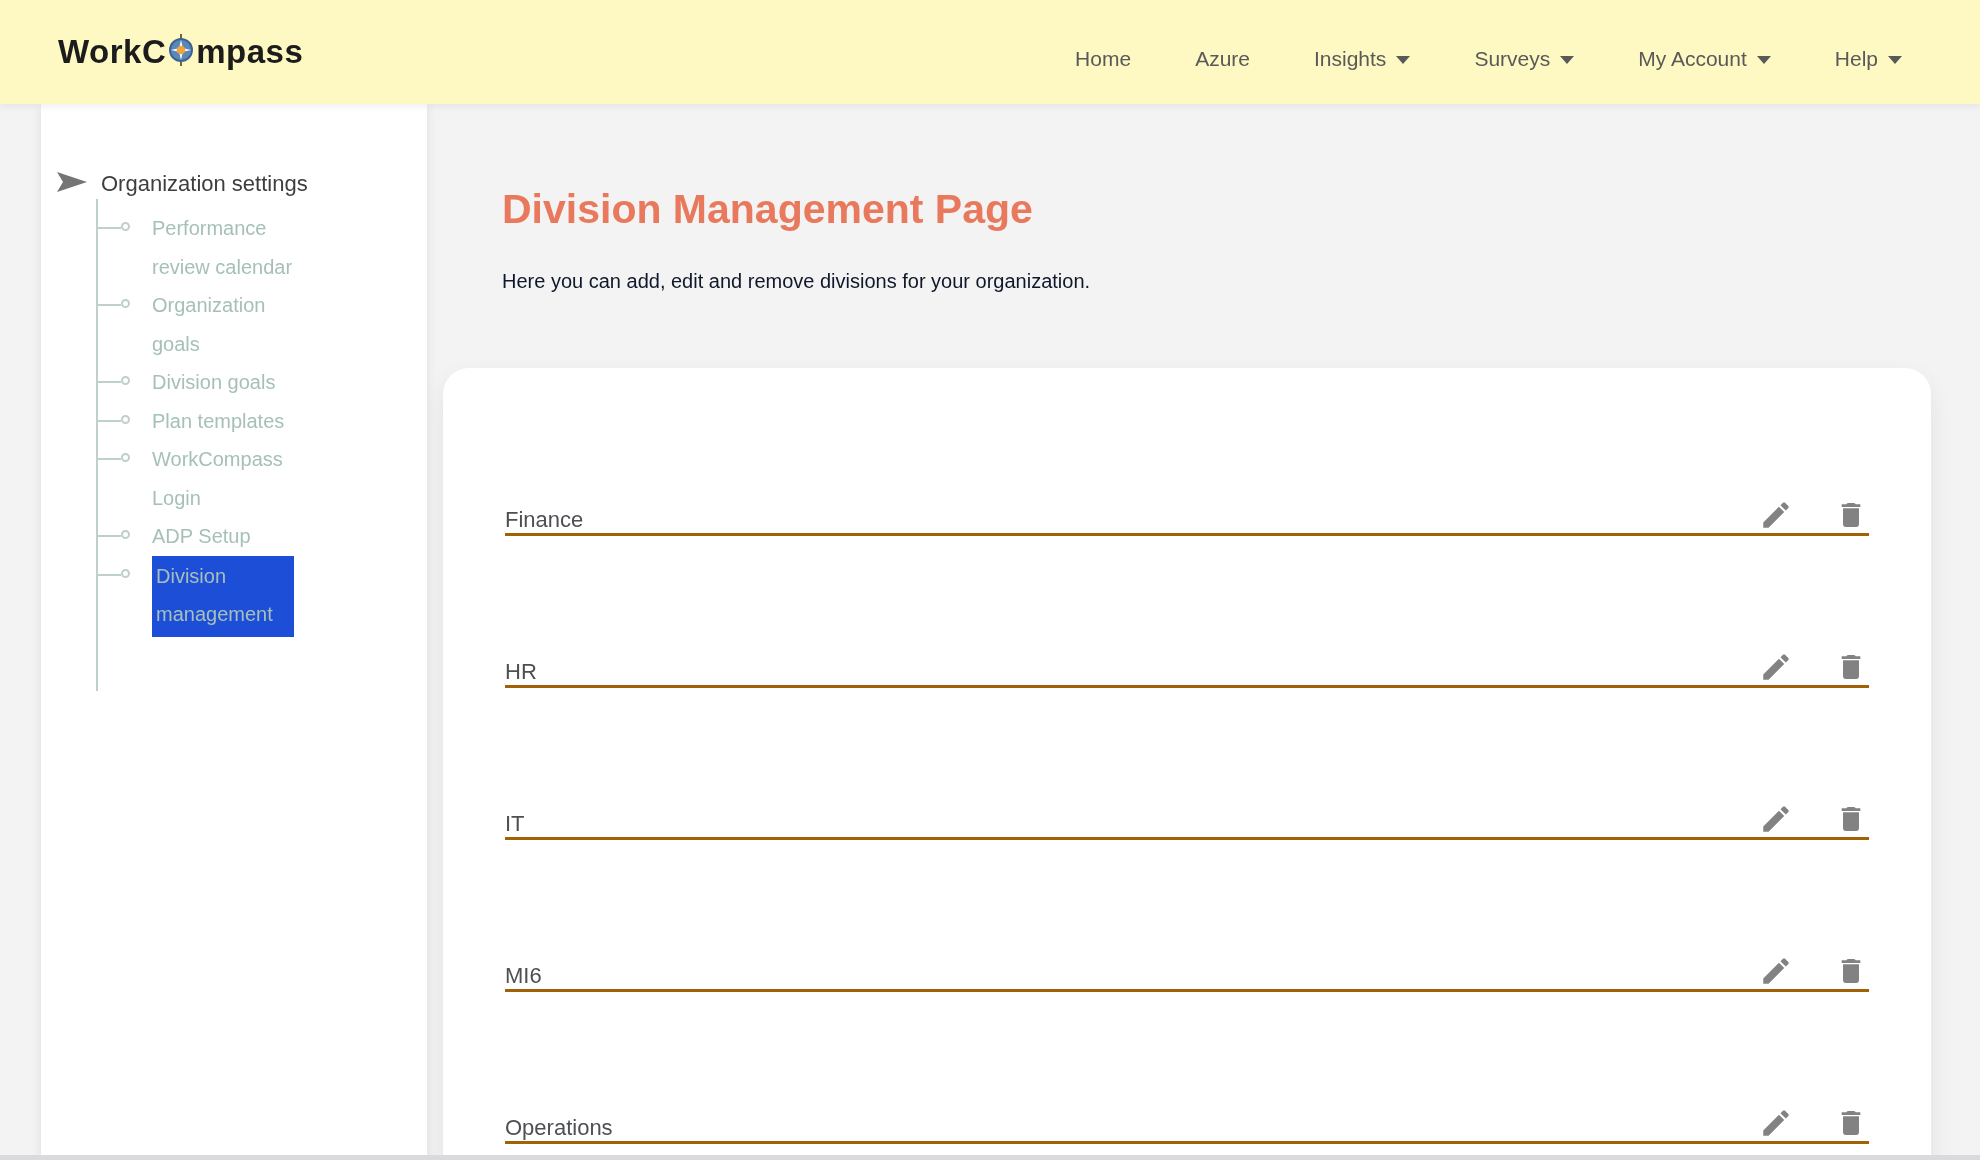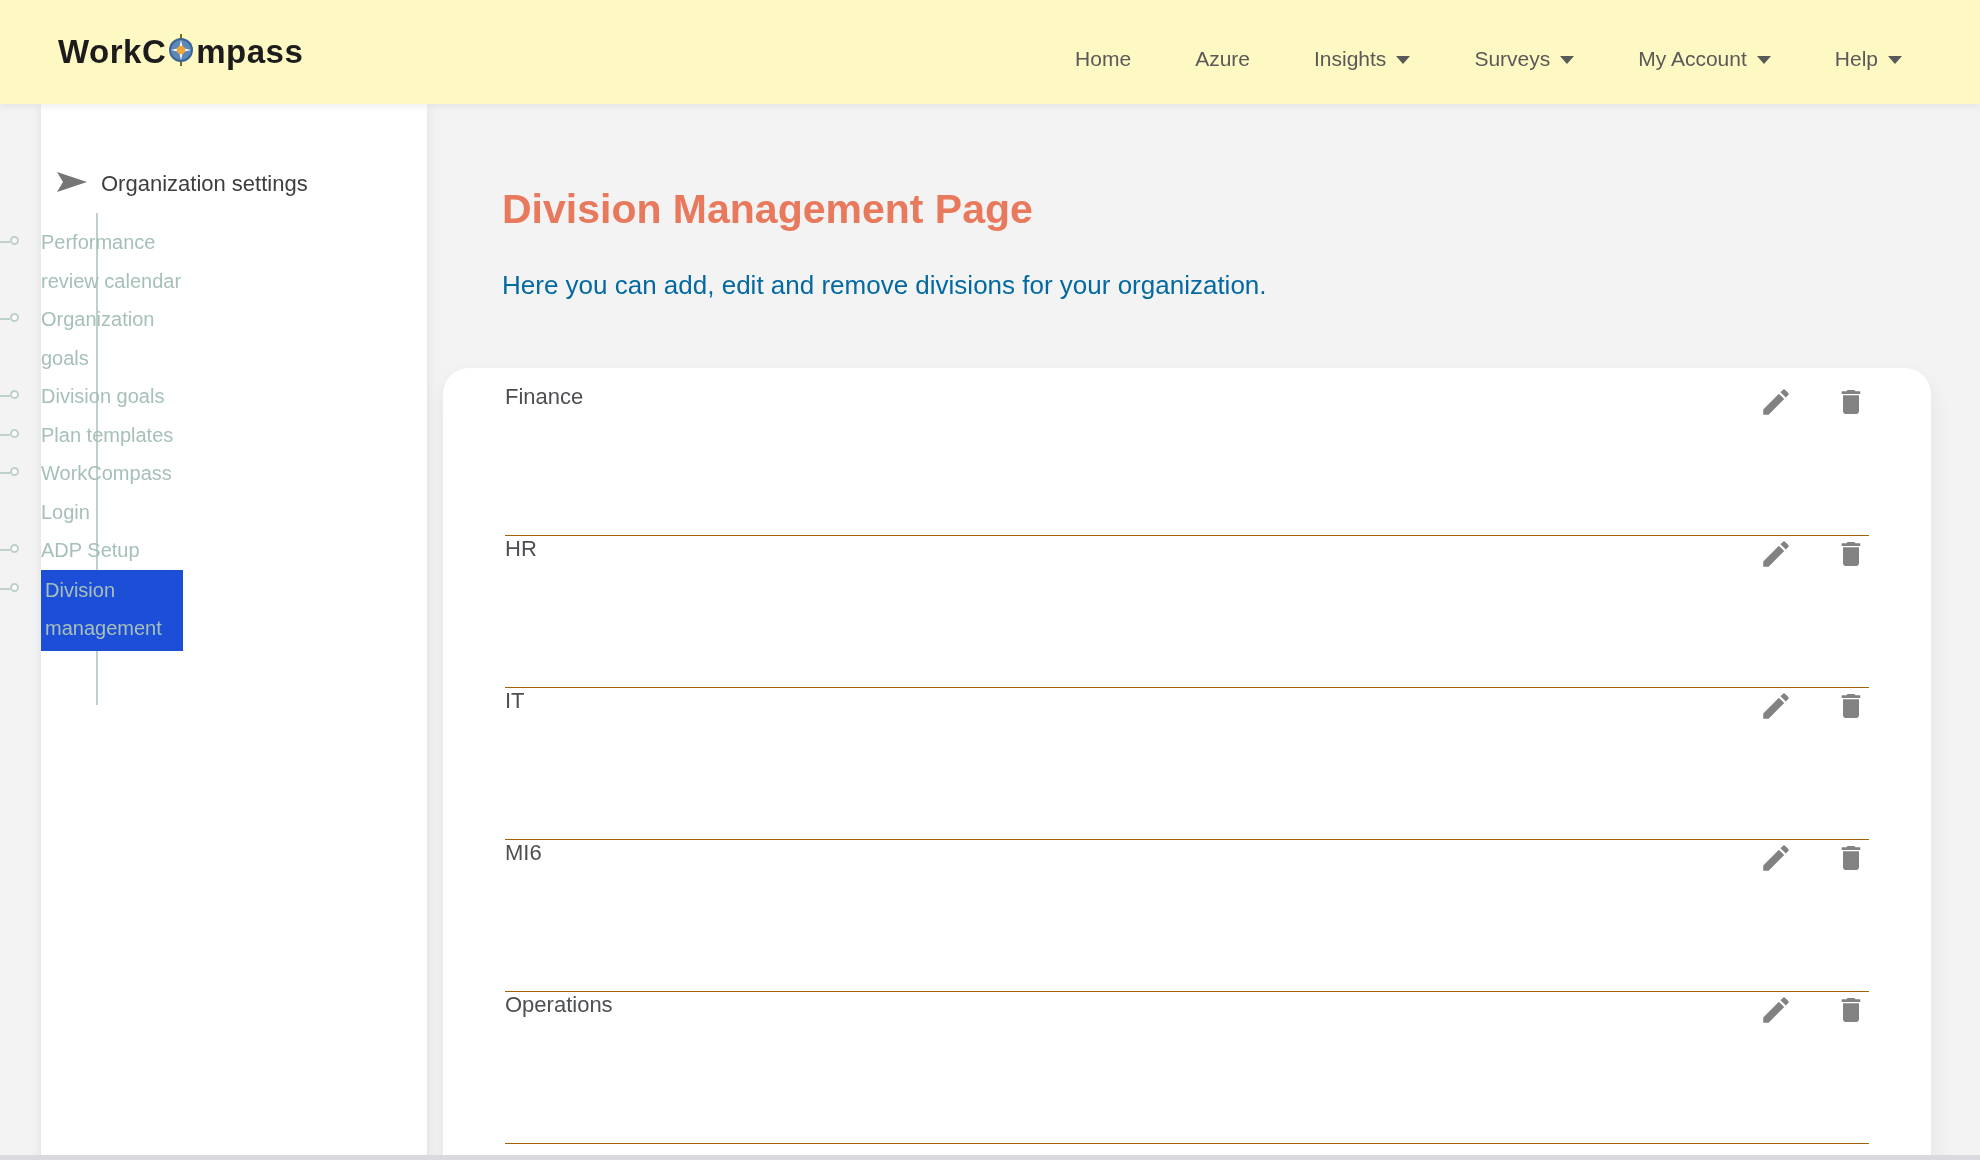--- a/index.html
+++ b/index.html
@@ -51,22 +51,21 @@
   .sidebar-header {
     padding: 58px 18px 0 16px;
     font-size: 22px; line-height: 43px; color: #3e3e3e;
   }
   .sidebar-header .arrow {
     display: inline-block; vertical-align: -4px; margin-right: 14px;
   }
   .tree {
     list-style: none;
     position: relative;
-    margin-top: 14px;
-    padding-right: 10px;
+    padding-left: 111px; padding-right: 10px;
   }
   .tree .vline {
     position: absolute; left: 55px; top: -10px; height: 492px; width: 2px;
     background: #bed0ca;
   }
   .tree li {
     position: relative;
     font-size: 20px; line-height: 38.5px;
     color: #a6c0b8;
     cursor: pointer;
@@ -88,33 +87,33 @@
     box-decoration-break: clone;
   }
 
   
   .page-title {
     position: absolute; left: 502px; top: 186px;
     font-size: 41px; font-weight: bold; color: #e8795c;
   }
   .page-subtitle {
     position: absolute; left: 502px; top: 270px;
-    font-size: 26px; color: #0369a1;
+    font-size: 20px; color: #0f172a;
   }
   .card {
     position: absolute; left: 443px; top: 368px; width: 1488px; height: 860px;
     background: #ffffff;
     border-radius: 26px;
     box-shadow: 0 10px 24px rgba(0,0,0,0.07);
     padding: 16px 62px 0 62px;
   }
   .division-row {
     height: 152px;
-    display: flex; align-items: flex-start;
-    border-bottom: 1px solid #a16207;
+    display: flex; align-items: flex-end;
+    border-bottom: 3px solid #a16207;
   }
   .division-name { font-size: 22px; color: #4d4f52; }
   .row-actions { margin-left: auto; display: flex; align-items: center; gap: 39px; }
   .icon-btn {
     width: 36px; height: 36px;
     display: flex; align-items: center; justify-content: center;
     cursor: pointer; border: none; background: transparent; padding: 0;
   }
   .icon-btn svg { fill: #828282; }
 

